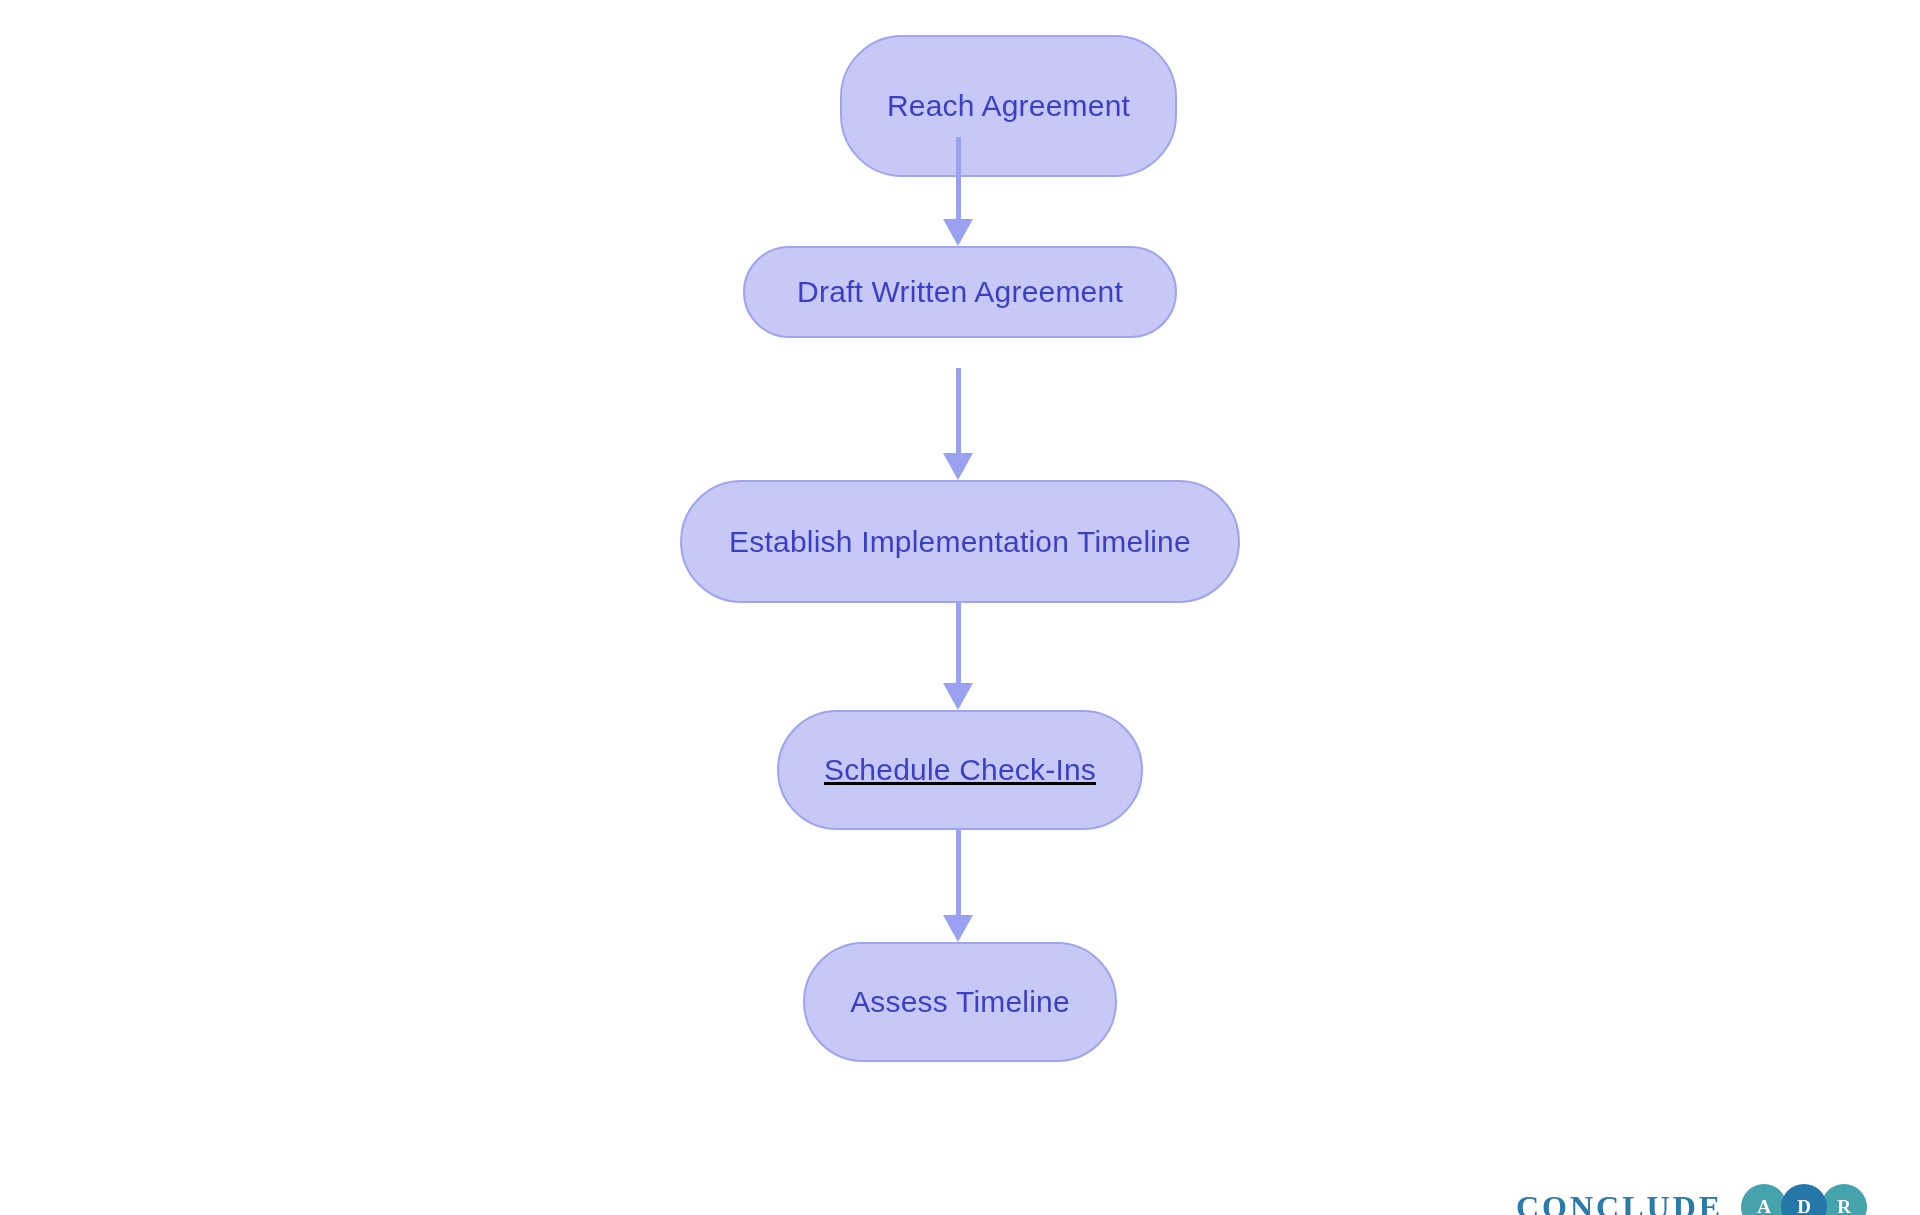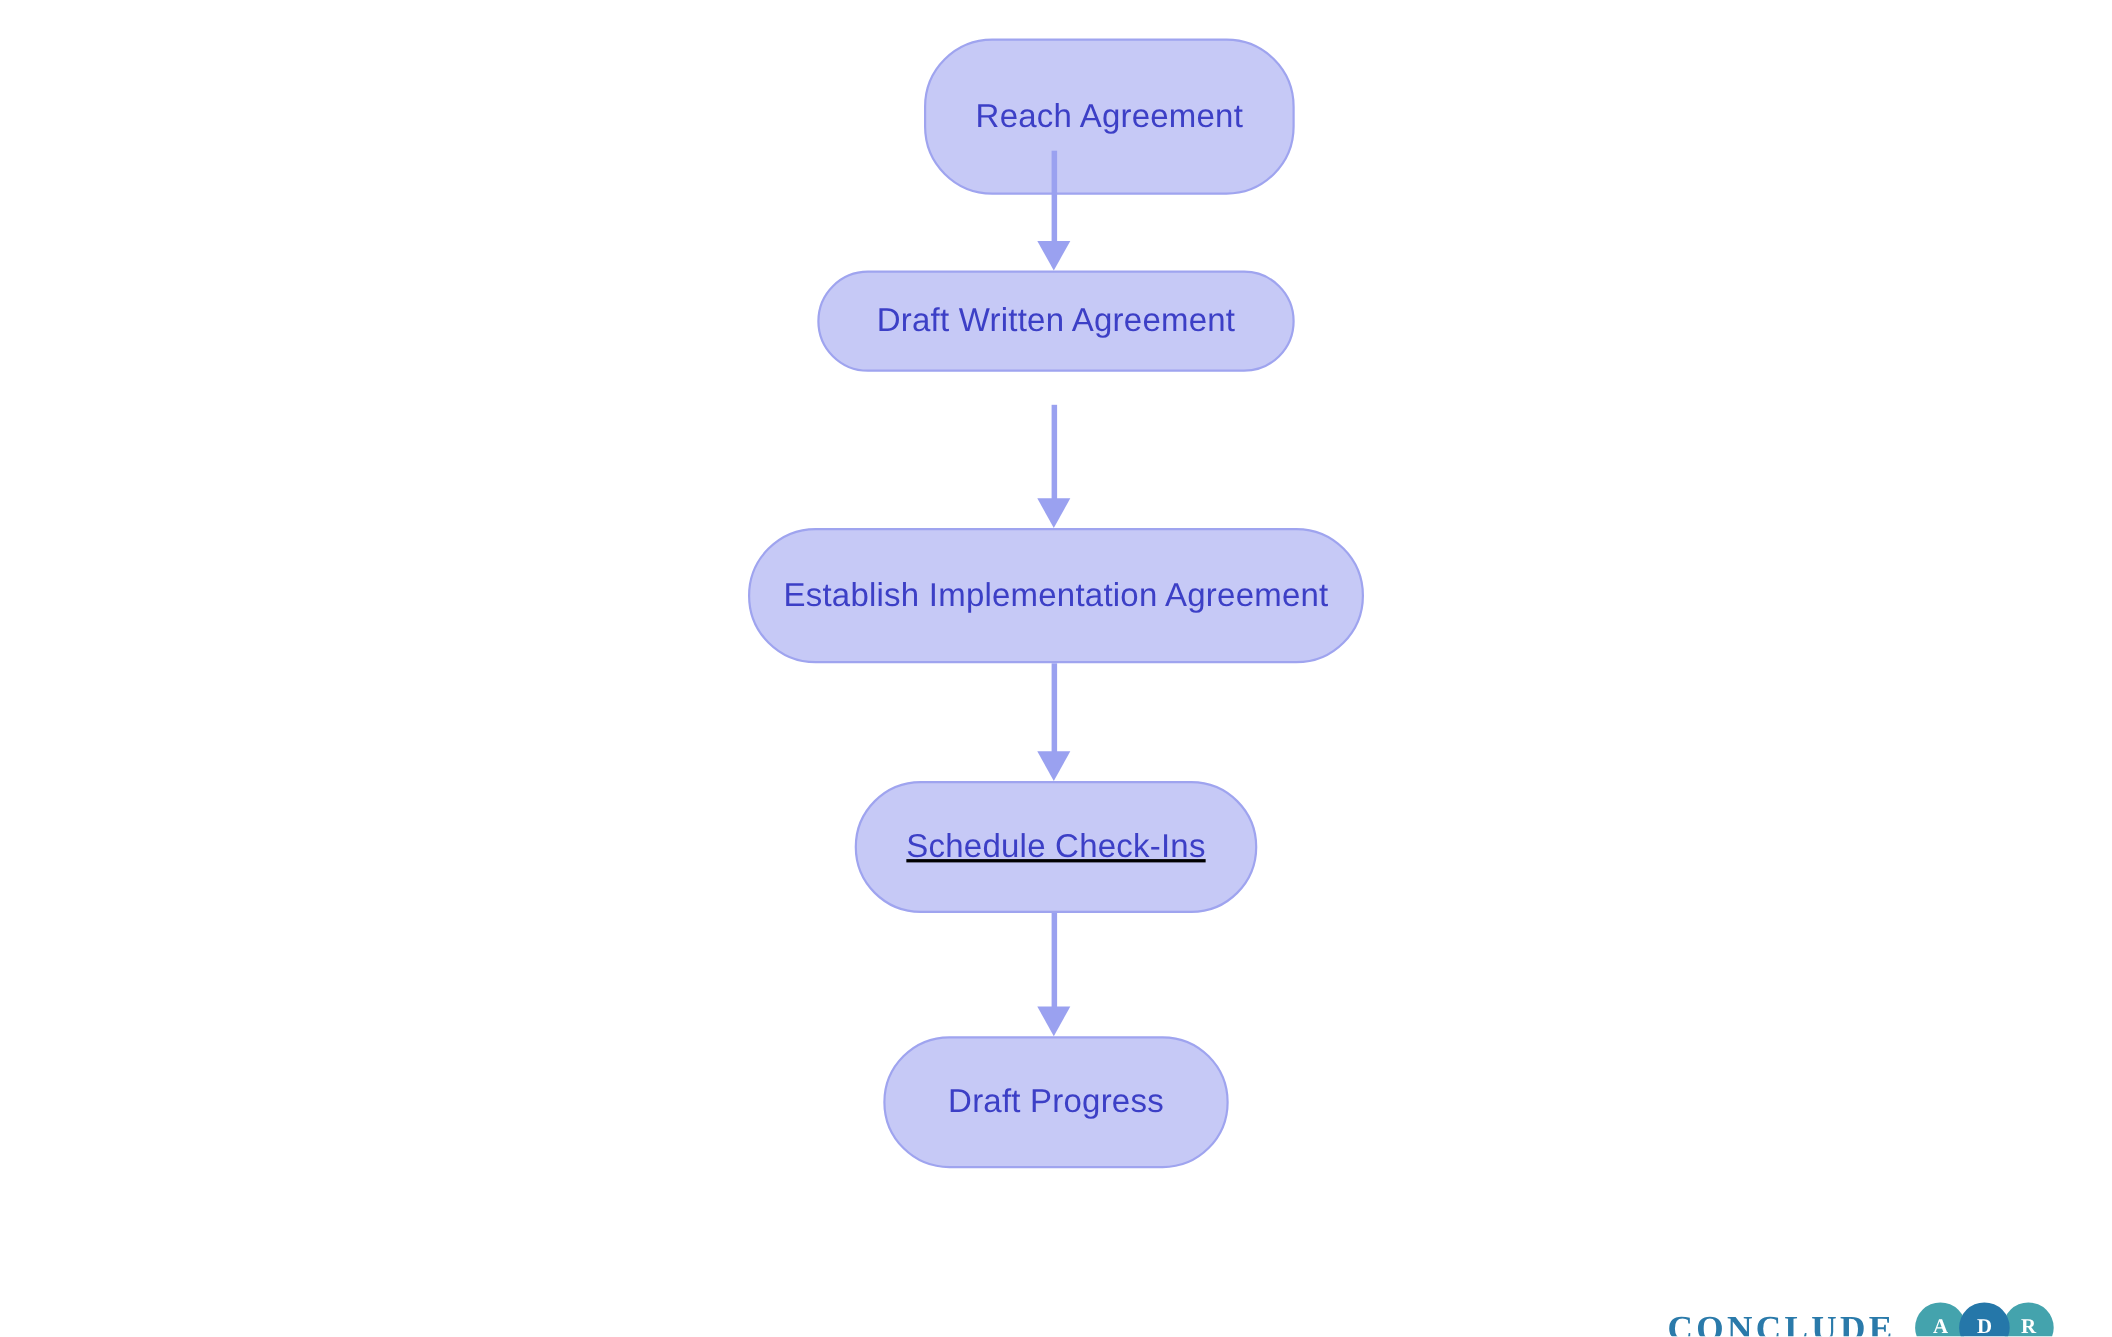--- a/index.html
+++ b/index.html
@@ -124,39 +124,39 @@
   <div class="node node-2">
     <span class="node-label">Draft Written Agreement</span>
   </div>
 
   <div class="arrow arrow-2">
     <div class="arrow-line"></div>
     <div class="arrow-head"></div>
   </div>
 
   <div class="node node-3">
-    <span class="node-label">Establish Implementation Agreement</span>
+    <span class="node-label">Establish Implementation Timeline</span>
   </div>
 
   <div class="arrow arrow-3">
     <div class="arrow-line"></div>
     <div class="arrow-head"></div>
   </div>
 
   <div class="node node-4">
     <span class="node-label">Schedule Check-Ins</span>
   </div>
 
   <div class="arrow arrow-4">
     <div class="arrow-line"></div>
     <div class="arrow-head"></div>
   </div>
 
   <div class="node node-5">
-    <span class="node-label">Draft Progress</span>
+    <span class="node-label">Assess Timeline</span>
   </div>
 
   <div class="logo">
     <span class="wordmark">CONCLUDE</span>
     <span class="badges">
       <span class="badge badge-a">A</span>
       <span class="badge badge-d">D</span>
       <span class="badge badge-r">R</span>
     </span>
   </div>

